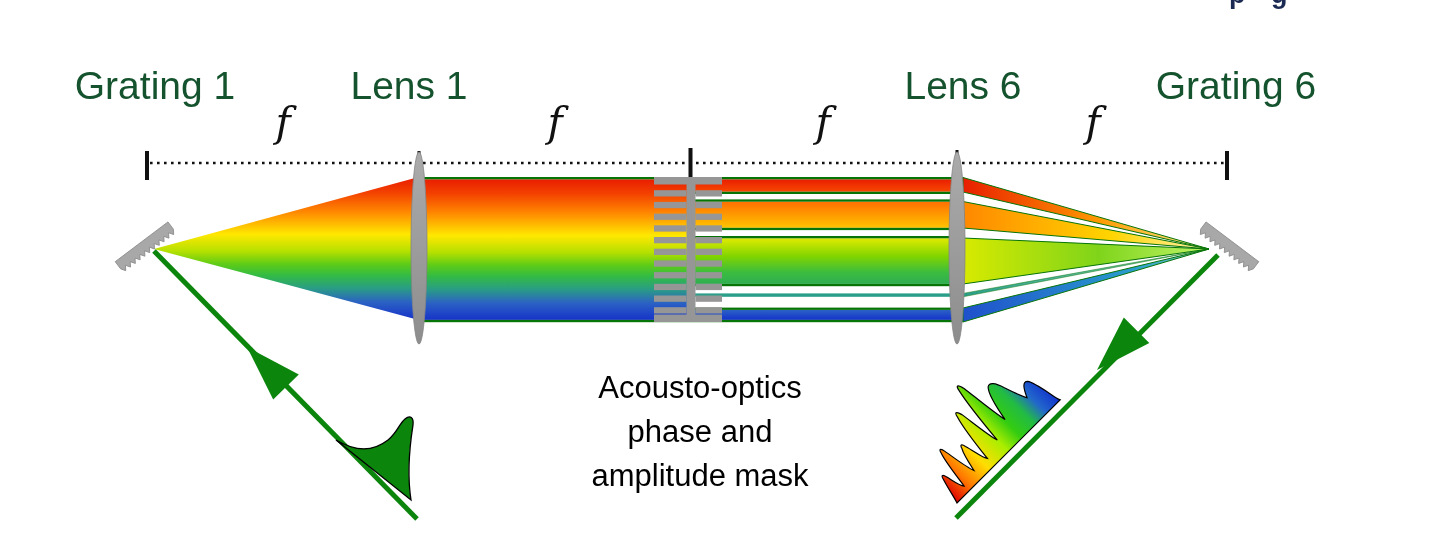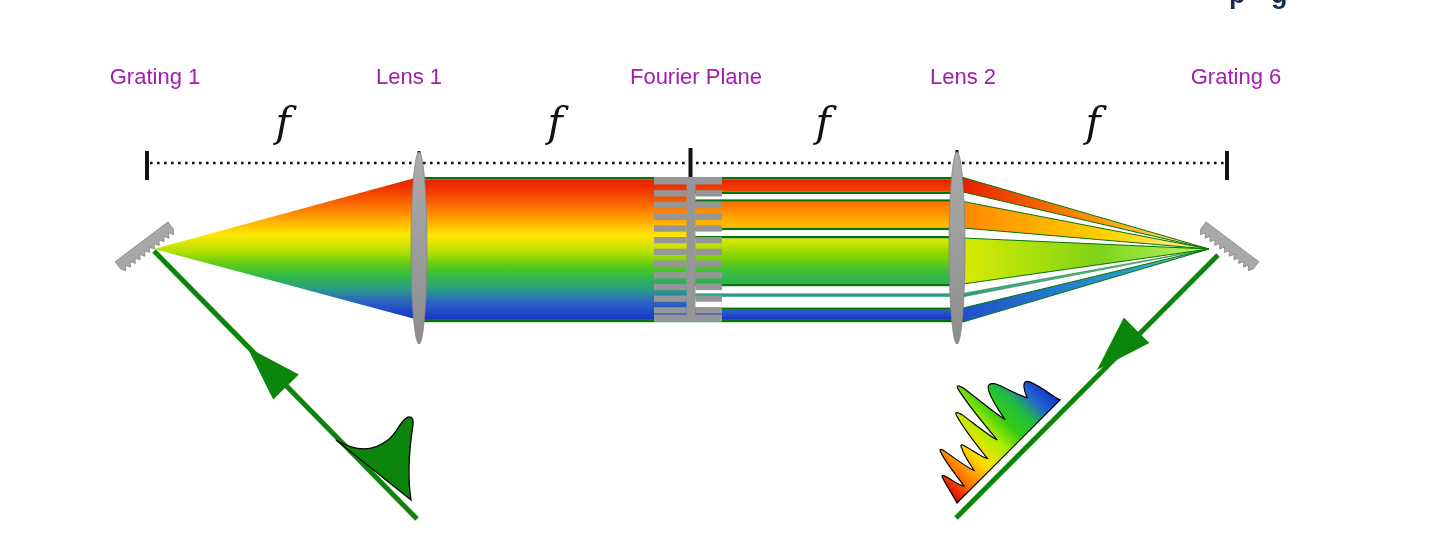--- a/index.html
+++ b/index.html
@@ -3,21 +3,21 @@
 <meta charset="utf-8">
 <style>
   html,body{margin:0;padding:0;background:#fff;}
   #stage{
     position:relative;width:1453px;height:547px;overflow:hidden;background:#fff;
     font-family:"Liberation Sans",sans-serif;
   }
   #scene{position:absolute;left:0;top:0;}
   .comp-label{
     position:absolute;top:64px;transform:translateX(-50%);
-    font-size:22px;color:#a21caf;white-space:nowrap;
+    font-size:39px;color:#14532d;white-space:nowrap;
   }
   .f-label{
     position:absolute;top:102px;transform:translateX(-50%);
     font-family:"DejaVu Serif","Liberation Serif",serif;
     font-style:italic;font-size:41px;color:#111;line-height:1;
   }
   .caption{
     position:absolute;left:700px;top:366px;transform:translateX(-50%);
     text-align:center;font-size:31px;line-height:44px;color:#000;white-space:nowrap;
   }
@@ -28,22 +28,21 @@
 </style>
 </head>
 <body>
 
 <div id="stage">
 
   <div class="fragment">p g</div>
 
   <div class="comp-label" style="left:155px">Grating 1</div>
   <div class="comp-label" style="left:409px">Lens 1</div>
-  <div class="comp-label" style="left:696px">Fourier Plane</div>
-  <div class="comp-label" style="left:963px">Lens 2</div>
+  <div class="comp-label" style="left:963px">Lens 6</div>
   <div class="comp-label" style="left:1236px">Grating 6</div>
 
   <div class="f-label" style="left:283px">f</div>
   <div class="f-label" style="left:555px">f</div>
   <div class="f-label" style="left:823px">f</div>
   <div class="f-label" style="left:1093px">f</div>
 
   <svg id="scene" width="1453" height="547" viewBox="0 0 1453 547">
     <defs>
       <linearGradient id="spec" x1="0" y1="0" x2="0" y2="1">
@@ -219,13 +218,18 @@
                  C 19,-20 21,-38 24,-46 C 25,-51 27,-51 28,-45 C 30,-34 32,-18 35,-11
                  C 37,-20 39,-30 42,-35 C 43,-39 45,-39 46,-34 C 49,-24 50,-14 53,-10
                  C 55,-28 58,-50 61,-60 C 62,-66 64,-66 66,-59 C 68,-46 70,-26 73,-16
                  C 75,-38 78,-65 81,-78 C 82,-84 84,-84 86,-76 C 88,-60 90,-38 93,-25
                  C 96,-42 100,-56 104,-60 C 108,-63 112,-58 115,-48 C 118,-39 121,-30 124,-25
                  C 128,-34 132,-40 136,-36 C 139,-32 141,-22 143,-12 C 144,-6 145,-2 146,0 Z" fill="url(#spikeG)" stroke="#000" stroke-width="1.2"></path>
       </g>
     </g>
   </svg>
 
+  <div class="caption">
+    <div>Acousto-optics</div>
+    <div>phase and</div>
+    <div>amplitude mask</div>
+  </div>
 </div>
 
 </body></html>

